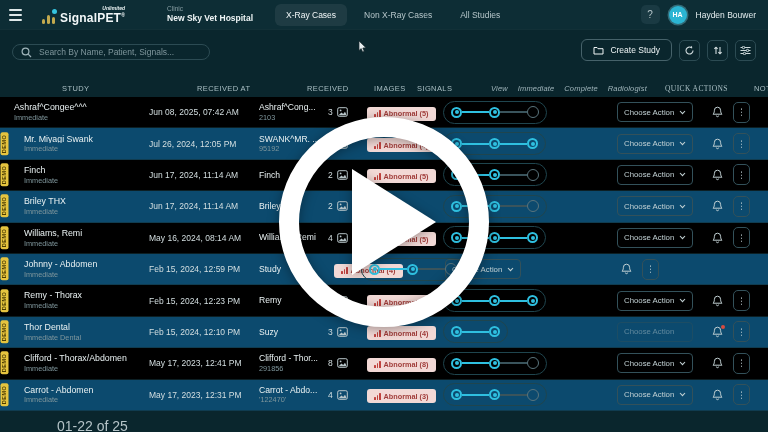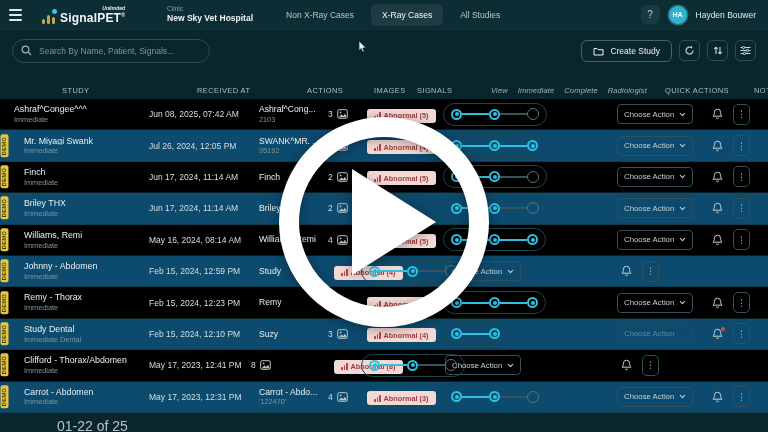--- a/index.html
+++ b/index.html
@@ -29,35 +29,35 @@
   .tab { font-size:8.5px; color:#b6c6ca; padding:6px 11px; border-radius:6px; cursor:pointer; white-space:nowrap; }
   .tab.active { background:rgba(255,255,255,.07); color:#f2f7f8; }
   .topbar-right { margin-left:auto; display:flex; align-items:center; gap:9px; padding-right:12px; }
   .help-btn { width:19px; height:19px; border-radius:5px; background:#1a3a43; color:#b6c6ca; font-size:10px; display:flex; align-items:center; justify-content:center; cursor:pointer; }
   .avatar { width:18px; height:18px; border-radius:50%; background:#2bb5d3; color:#fff; font-size:7px; font-weight:bold; display:flex; align-items:center; justify-content:center; box-shadow:0 0 0 1.5px rgba(120,220,240,.35); }
   .user-name { font-size:8.5px; color:#e4edef; }
 
   
   .toolbar { display:flex; align-items:center; padding:9px 12px 6px 12px; }
   .search { position:relative; width:198px; }
-  .search input { width:100%; height:24px; background:transparent; border:1px solid #2c4b53; border-radius:12px; color:#cfdadc; font-size:8.5px; padding:0 10px 0 26px; outline:none; font-family:"Liberation Sans", sans-serif; }
+  .search input { width:100%; height:16px; background:transparent; border:1px solid #2c4b53; border-radius:12px; color:#cfdadc; font-size:8.5px; padding:0 10px 0 26px; outline:none; font-family:"Liberation Sans", sans-serif; }
   .search input::placeholder { color:#7f969c; }
   .search-icon { position:absolute; left:9px; top:6px; }
-  .toolbar-right { margin-left:auto; display:flex; gap:7px; }
+  .toolbar-right { margin-left:auto; display:flex; align-items:center; gap:7px; }
   .btn-create { display:flex; align-items:center; gap:6px; border:1px solid #46626a; border-radius:6px; padding:5px 11px; font-size:8.5px; color:#eef4f5; cursor:pointer; background:transparent; }
   .icon-btn { width:21px; height:21px; border:1px solid #2c4b53; border-radius:5px; display:flex; align-items:center; justify-content:center; cursor:pointer; background:transparent; }
 
   
   .grid { display:grid; grid-template-columns:135px 110px 77px 33px 82px 172px 91px 68px; align-items:center; }
   .thead { height:18px; margin-top:12px; font-size:7.5px; color:#aabfc4; letter-spacing:.4px;padding-left:48px; }
   .thead .h { padding-left:14px; white-space:nowrap; }
   .thead .h.images-h { padding-left:4px; }
   .thead .h.signals-h { padding-left:14px; }
   .prog-heads { display:flex; justify-content:space-between; padding:0 10px 0 6px; font-style:italic; color:#9fb4ba; letter-spacing:.2px; }
-  .thead .h.actions-h { padding-left:8px; }
+  .thead .h.actions-h { padding-left:8px;font-family:Liberation Serif, serif; }
   .thead .h.notif-h { padding-left:6px; }
 
   .row { height:31.4px; position:relative; border-bottom:1px solid rgba(20,52,60,.6); cursor:pointer; }
   .row.odd { background:#000000; }
   .row.even { background:#0c4a6e; }
   .demo-badge { position:absolute; left:1px; top:50%; transform:translateY(-50%); background:#e5c43f; color:#4a3b00; font-size:5.5px; font-weight:bold; letter-spacing:.5px; border-radius:2px; padding:2px 1px; writing-mode:vertical-rl; text-orientation:mixed; transform:translateY(-50%) rotate(180deg); line-height:1; }
   .study-stack { display:flex; flex-direction:column; gap:2px; margin-left:14px; line-height:1; }
   .row.has-demo .study-stack { margin-left:24px; }
   .study-name { font-size:8.8px; color:#e9f1f2; white-space:nowrap; overflow:hidden; }
   .sub { font-size:7.3px; color:#7f969c; }
@@ -118,22 +118,22 @@
     <div class="brand-wrap">
       <span class="brand-sup">Unlimited</span>
       <span class="brand"><span>SignalPET</span><sup>®</sup></span>
     </div>
   </div>
   <div class="clinic">
     <span class="clinic-label">Clinic</span>
     <span class="clinic-name">New Sky Vet Hospital</span>
   </div>
   <div class="tabs">
+    <div class="tab active">X-Ray Cases</div>
     <div class="tab">Non X-Ray Cases</div>
-    <div class="tab active">X-Ray Cases</div>
     <div class="tab">All Studies</div>
   </div>
   <div class="topbar-right">
     <div class="help-btn">?</div>
     <div class="avatar">HA</div>
     <span class="user-name">Hayden Bouwer</span>
   </div>
 </div>
 
 <div class="toolbar">
@@ -176,21 +176,21 @@
           <circle cx="7.5" cy="4.5" r="1.2" fill="#0a262d" stroke="#cfdadc"></circle>
           <circle cx="4.5" cy="7.5" r="1.2" fill="#0a262d" stroke="#cfdadc"></circle>
         </svg>
     </div>
   </div>
 </div>
 
 <div class="grid thead">
   <div class="h">STUDY</div>
   <div class="h">RECEIVED AT</div>
-  <div class="h">ACTIONS</div>
+  <div class="h">RECEIVED</div>
   <div class="h images-h">IMAGES</div>
   <div class="h signals-h">SIGNALS</div>
   <div class="prog-heads">
     <span>View</span>
     <span>Immediate</span>
     <span>Complete</span>
     <span>Radiologist</span>
   </div>
   <div class="h actions-h">QUICK ACTIONS</div>
   <div class="h notif-h">NOTIFICATION</div>
@@ -619,21 +619,21 @@
           </svg>
 
       </span>
       <div class="kebab">⋮</div>
     </div>
   </div>
     <div class="row grid even has-demo">
     <div class="cell-study">
       <span class="demo-badge">DEMO</span>
       <div class="study-stack">
-        <span class="study-name">Study Dental</span>
+        <span class="study-name">Thor Dental</span>
         <span class="sub">Immediate Dental</span>
       </div>
     </div>
     <div class="cell-received">Feb 15, 2024, 12:10 PM</div>
     <div class="patient-stack">
       <span class="patient-name">Suzy</span>
 
     </div>
     <div class="cell-images">
       <span class="images-count">3</span>
@@ -681,20 +681,24 @@
   </div>
     <div class="row grid odd has-demo">
     <div class="cell-study">
       <span class="demo-badge">DEMO</span>
       <div class="study-stack">
         <span class="study-name">Clifford - Thorax/Abdomen</span>
         <span class="sub">Immediate</span>
       </div>
     </div>
     <div class="cell-received">May 17, 2023, 12:41 PM</div>
+    <div class="patient-stack">
+      <span class="patient-name">Clifford - Thor...</span>
+      <span class="sub">291856</span>
+    </div>
     <div class="cell-images">
       <span class="images-count">8</span>
       <span>
           <svg width="11" height="10" viewBox="0 0 11 10">
             <rect x="0.7" y="0.7" width="9.6" height="8.6" rx="1.5" fill="none" stroke="#b9c7cb" stroke-width="1"></rect>
             <circle cx="3.6" cy="3.4" r="0.9" fill="#b9c7cb"></circle>
             <path d="M1.5 8.3 L4.5 5.4 L6.2 7 L8 4.8 L9.7 8.3 Z" fill="#b9c7cb"></path>
           </svg>
         </span>
     </div>

